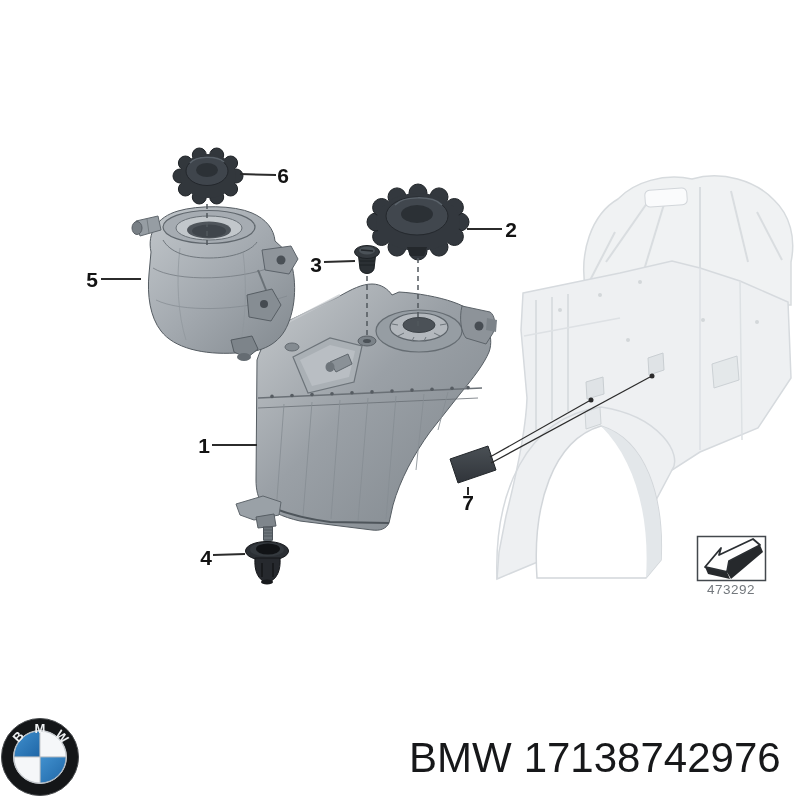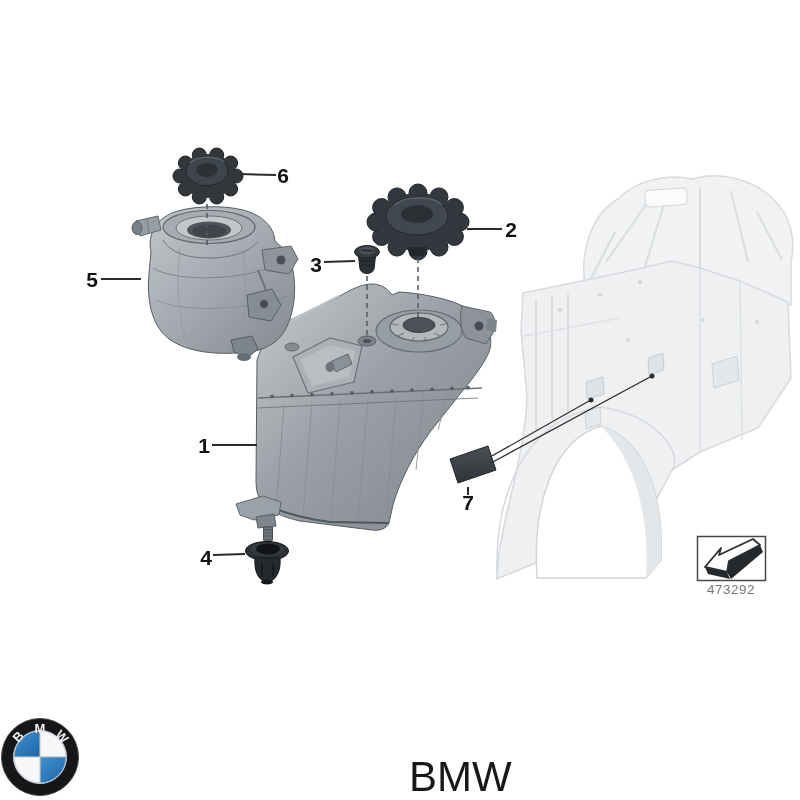--- a/index.html
+++ b/index.html
@@ -2,21 +2,21 @@
 <html><head>
 <meta charset="utf-8">
 <style>
   html,body{margin:0;padding:0;background:#ffffff;}
   .stage{position:relative;width:800px;height:800px;background:#ffffff;overflow:hidden;
          font-family:"Liberation Sans", sans-serif;}
   .stage svg{position:absolute;left:0;top:0;}
   .callout{font-family:"Liberation Sans",sans-serif;font-weight:bold;font-size:21px;fill:#131313;}
   .refcode{font-family:"Liberation Sans",sans-serif;font-size:13.5px;fill:#73787d;letter-spacing:.5px;}
   .logoletter{font-family:"Liberation Sans",sans-serif;font-weight:600;font-size:13px;fill:#eef0f2;}
-  .part-number-line{position:absolute;left:409px;top:754px;display:inline-flex;gap:12px;
+  .part-number-line{position:absolute;left:409px;top:735px;display:inline-flex;gap:12px;
          font-size:42px;line-height:1.1;color:#17181a;white-space:nowrap;}
 </style>
 </head>
 <body>
 
 <div class="stage">
 <svg width="800" height="800" viewBox="0 0 800 800">
   <defs>
     <linearGradient id="tankGrad" x1="0" y1="0" x2="1" y2="1">
       <stop offset="0" stop-color="#c6cacd"></stop>
@@ -275,14 +275,15 @@
     <path d="M40 757 L66 757 A26 26 0 0 1 40 783 Z" fill="url(#blueQuad)" stroke="#b9bec3" stroke-width="0.8"></path>
     <path d="M40 757 L40 783 A26 26 0 0 1 14 757 Z" fill="#f5f7f9" stroke="#b9bec3" stroke-width="0.8"></path>
     <text class="logoletter" x="18.5" y="741" text-anchor="middle" transform="rotate(-47 18.5 737)">B</text>
     <text class="logoletter" x="40" y="732.5" text-anchor="middle">M</text>
     <text class="logoletter" x="61.5" y="741" text-anchor="middle" transform="rotate(47 61.5 737)">W</text>
   </g>
 </svg>
 
   <div class="part-number-line">
     <span>BMW</span>
+      <span>17138742976</span>
   </div>
 </div>
 
 </body></html>

